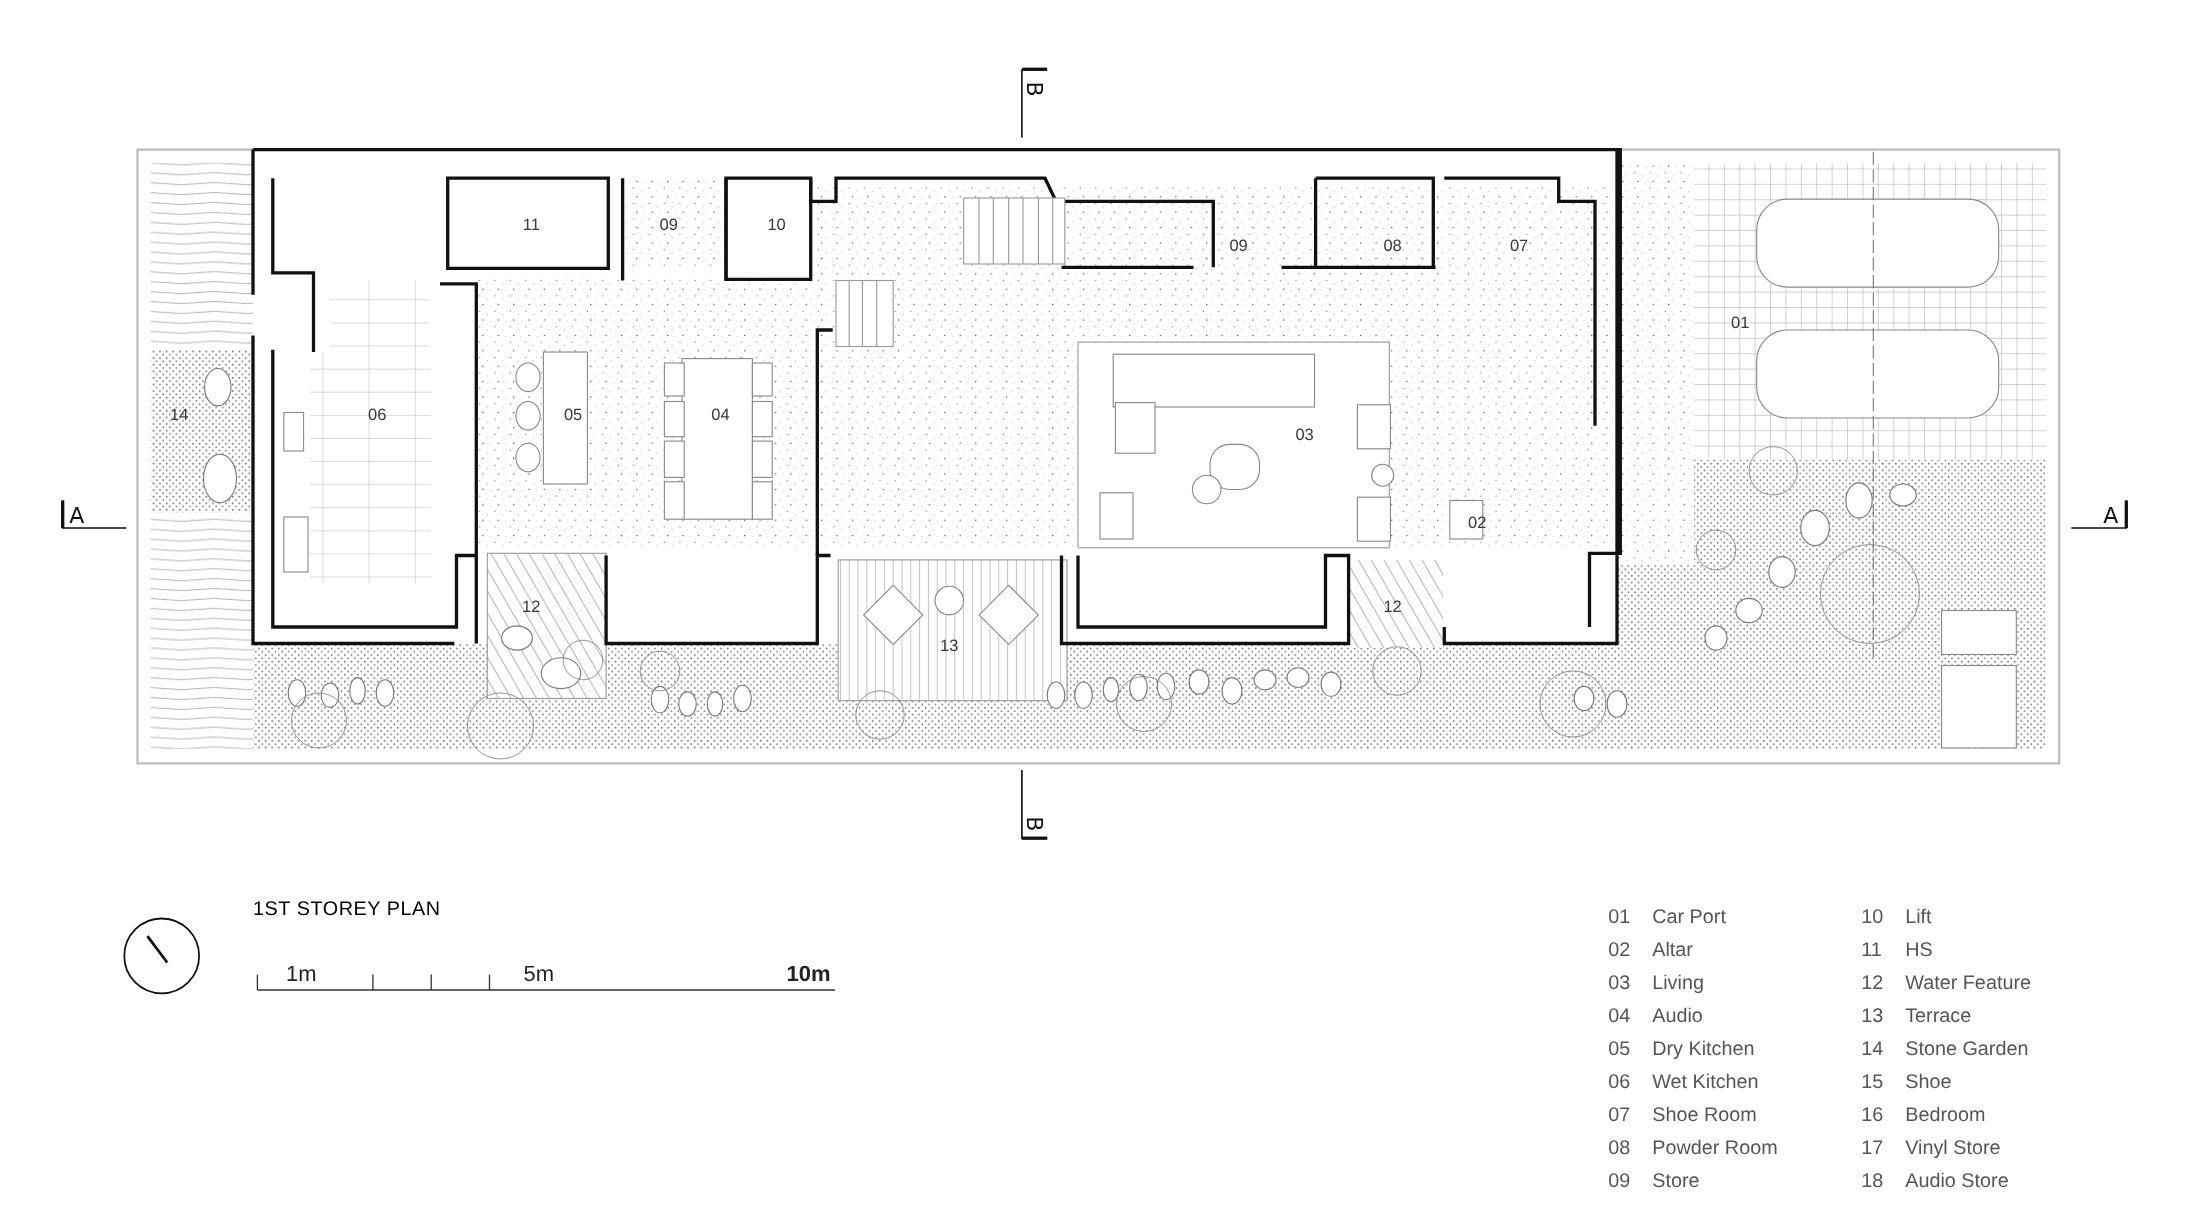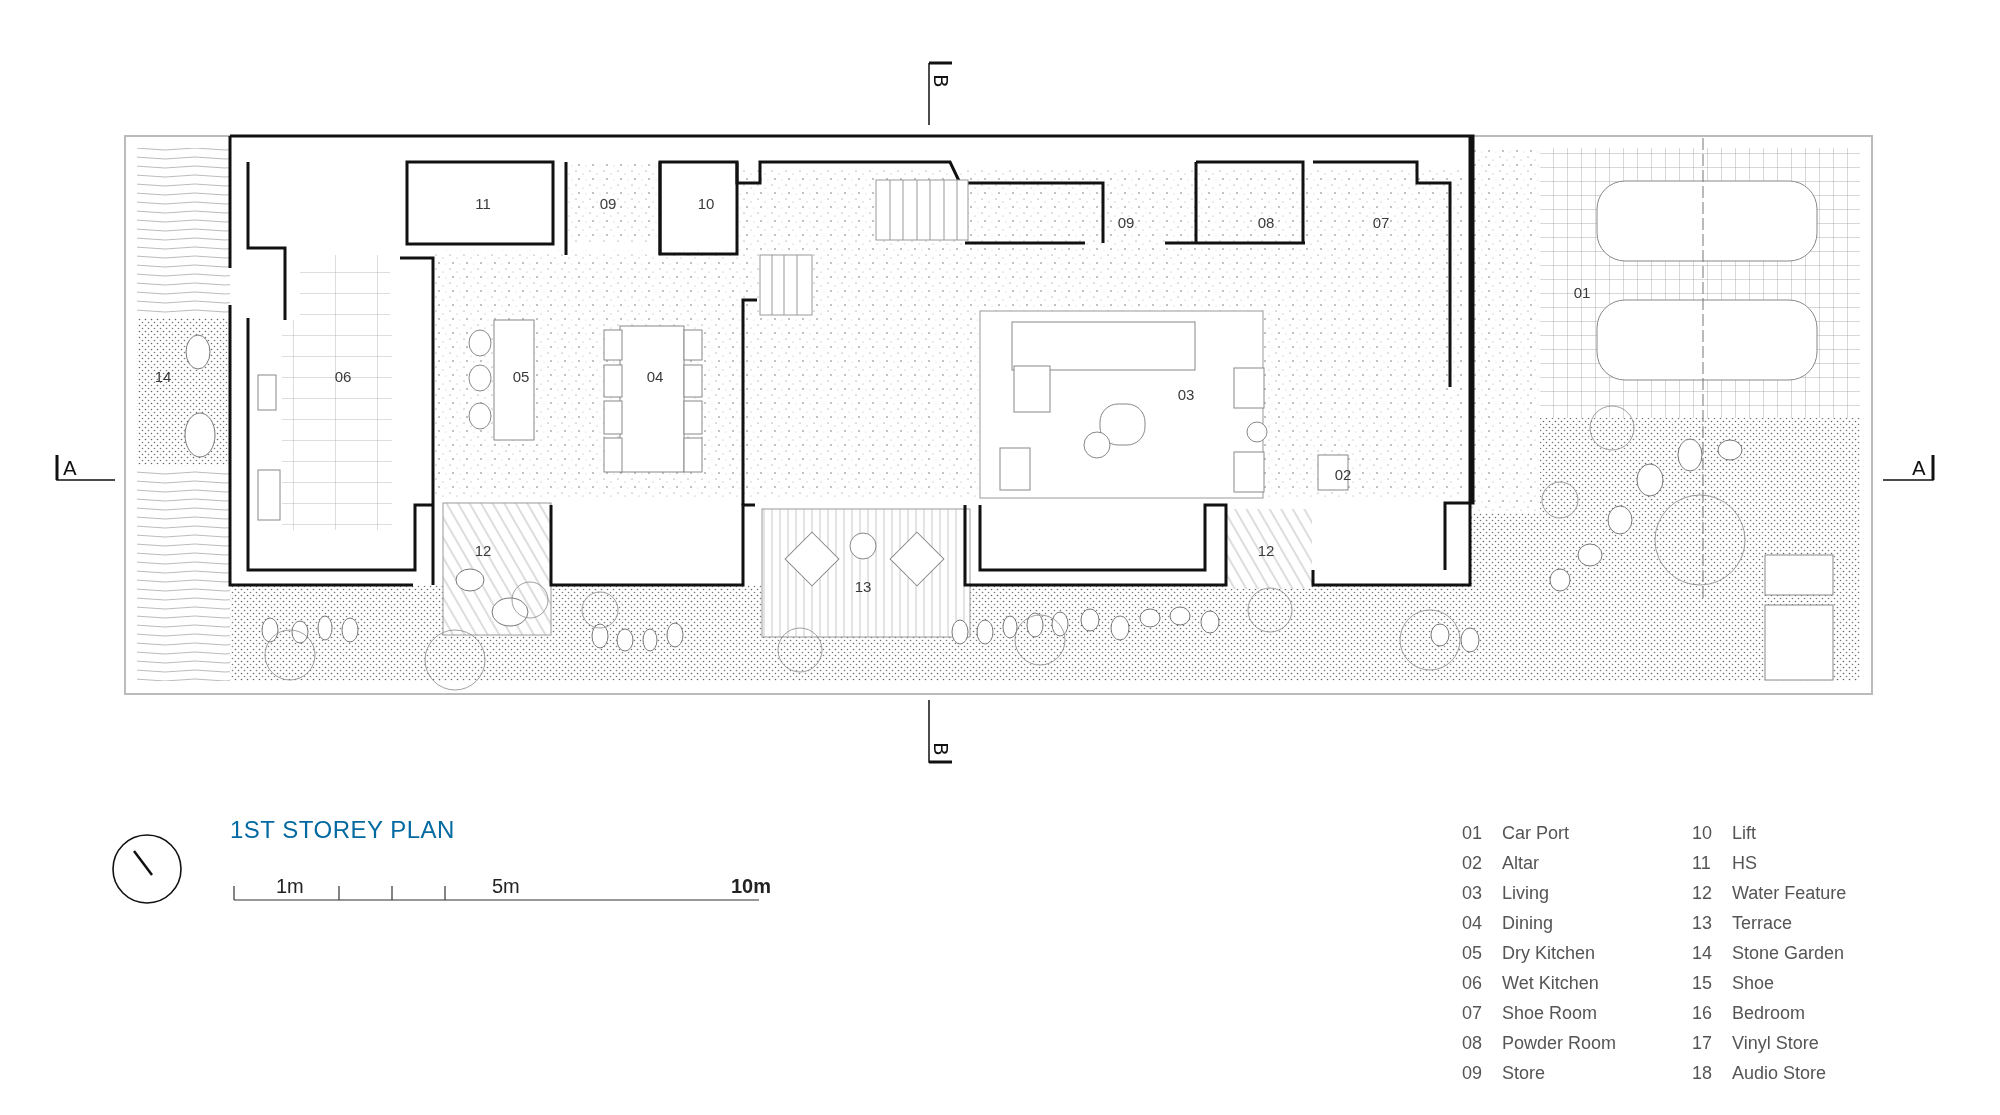--- a/index.html
+++ b/index.html
@@ -1,21 +1,21 @@
 <!DOCTYPE html>
 <html><head>
 <meta charset="utf-8">
 <style>
   html,body{margin:0;padding:0;background:#ffffff;}
   body{width:2000px;height:1115px;position:relative;overflow:hidden;font-family:"Liberation Sans",sans-serif;color:#3a3a3a;}
   #plan{position:absolute;left:0;top:0;width:2000px;height:1115px;}
   .lbl{font-family:"Liberation Sans",sans-serif;font-size:15px;fill:#3a3a3a;}
   .sec{font-family:"DejaVu Sans",sans-serif;font-size:20px;fill:#111;}
-  .title{position:absolute;left:230px;top:816px;font-size:24px;color:#0369a1;letter-spacing:0.5px;}
-  .scale-lbl{position:absolute;font-size:20px;color:#222;margin-left:16px;}
+  .title{position:absolute;left:230px;top:816px;font-size:18px;color:#000000;letter-spacing:0.5px;}
+  .scale-lbl{position:absolute;font-size:20px;color:#222;}
   .legend{position:absolute;top:818px;}
   .legend .row{display:flex;height:30px;align-items:center;font-size:18px;color:#555;}
   .legend .num{width:40px;}
   .legend .txt{white-space:nowrap;}
 </style>
 </head>
 <body>
 
 <svg id="plan" viewBox="0 0 2000 1115" xmlns="http://www.w3.org/2000/svg">
   <defs>
@@ -268,21 +268,21 @@
   <div class="row">
       <span class="num">02</span>
       <span class="txt">Altar</span>
     </div>
   <div class="row">
       <span class="num">03</span>
       <span class="txt">Living</span>
     </div>
   <div class="row">
       <span class="num">04</span>
-      <span class="txt">Dining</span>
+      <span class="txt">Audio</span>
     </div>
   <div class="row">
       <span class="num">05</span>
       <span class="txt">Dry Kitchen</span>
     </div>
   <div class="row">
       <span class="num">06</span>
       <span class="txt">Wet Kitchen</span>
     </div>
   <div class="row">

